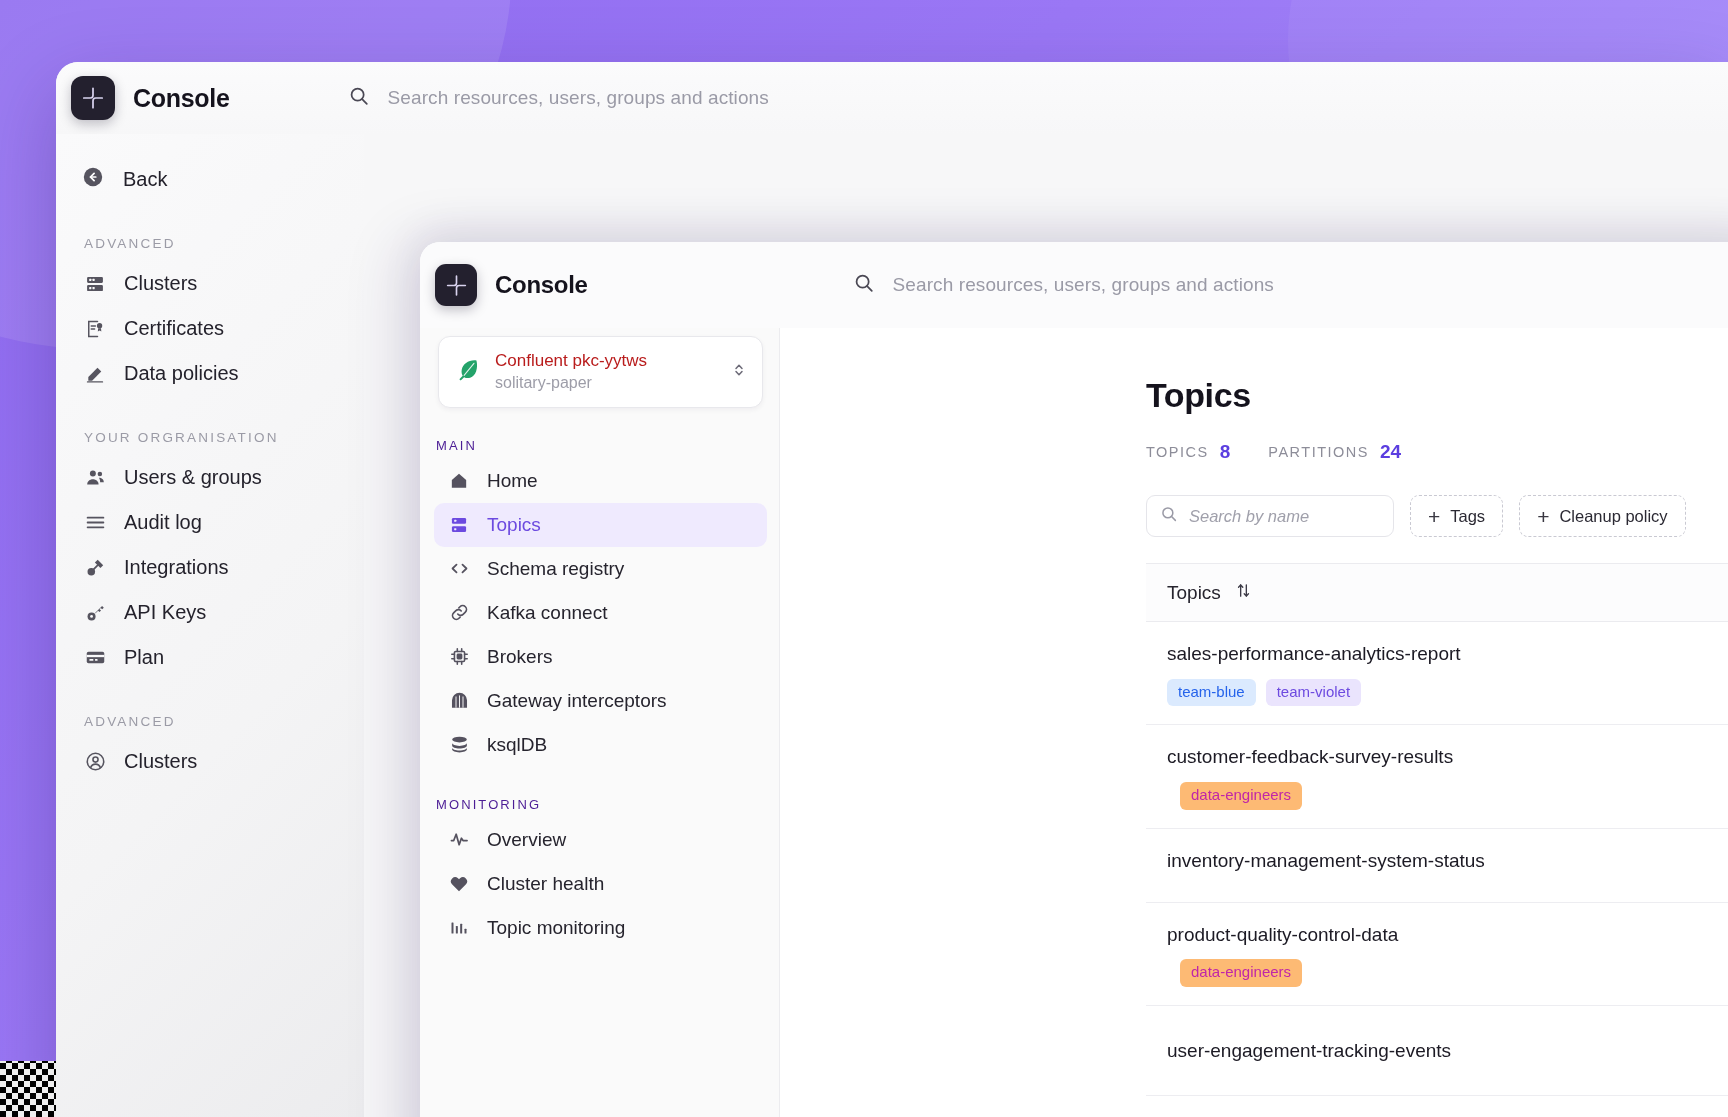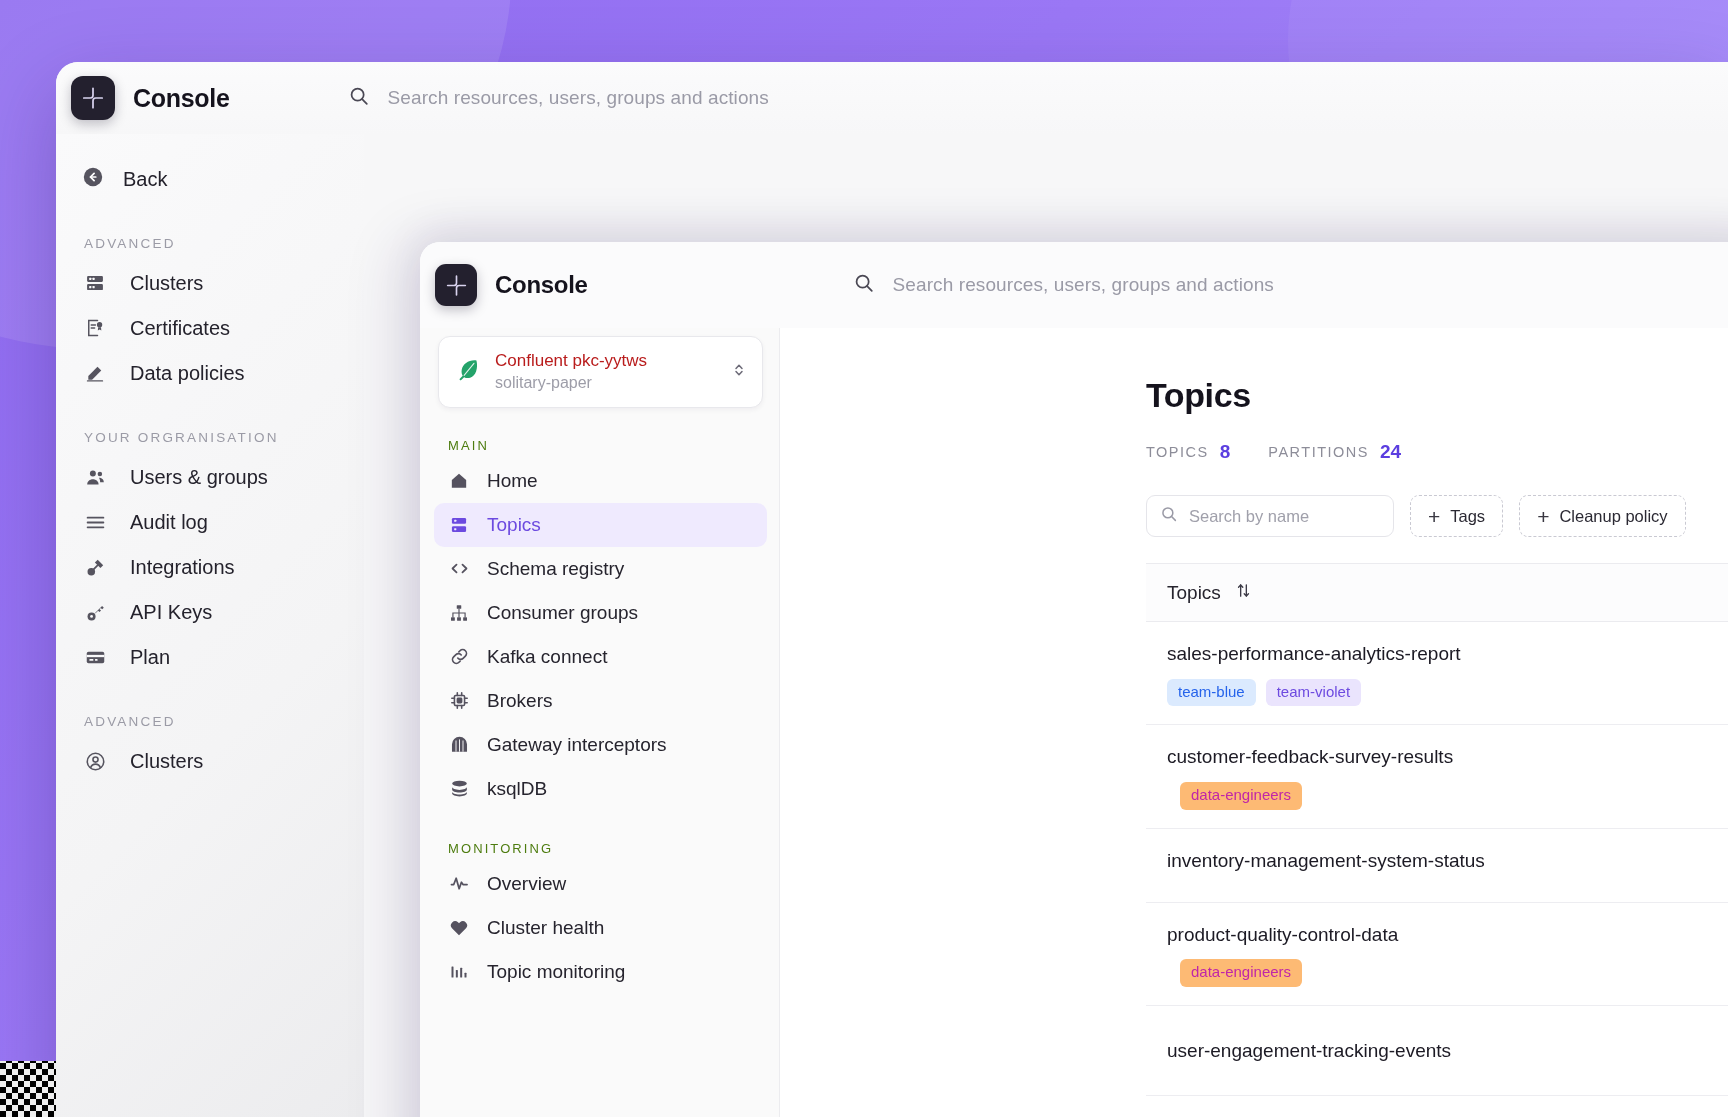--- a/index.html
+++ b/index.html
@@ -116,21 +116,22 @@
     font-size: 13.5px;
     letter-spacing: 2.2px;
     color: #9b9ba6;
     font-weight: 500;
     padding: 0 0 0 28px;
     margin-top: 34px;
     margin-bottom: 10px;
   }
   .nav-item {
     display: flex;
-    gap: 24px;
+    align-items: center;
+    gap: 18px;
     padding: 11px 0 11px 28px;
     cursor: pointer;
   }
   .nav-item .lbl { font-size: 20px; color: #24222c; }
   .nav-icon { width: 22px; height: 22px; flex: none; display:flex; align-items:center; justify-content:center; }
 
   
   #inner-window {
     position: absolute;
     left: 364px;
@@ -174,23 +175,23 @@
     padding: 13px 14px 13px 16px;
     cursor: pointer;
   }
   .cluster-text { flex: 1; min-width: 0; }
   .cluster-title { font-size: 17px; color: #b91c1c; font-weight: 500; line-height: 1.3; }
   .cluster-sub { font-size: 16px; color: #9d9da8; line-height: 1.35; }
 
   .inner-sec {
     font-size: 13px;
     letter-spacing: 2.1px;
-    color: #4d7c0f;
+    color: #4c1d95;
     font-weight: 500;
-    padding-left: 28px;
+    padding-left: 16px;
     margin-top: 30px;
     margin-bottom: 6px;
   }
   .inav {
     display: flex;
     align-items: center;
     gap: 17px;
     margin: 0 12px 0 14px;
     padding: 11px 0 11px 14px;
     border-radius: 10px;
@@ -232,21 +233,21 @@
   .filters { display: flex; align-items: center; gap: 16px; margin-top: 32px; }
   .search-box {
     width: 248px; height: 42px;
     border: 1px solid #e5e5ea;
     border-radius: 9px;
     display: flex; align-items: center; gap: 11px;
     padding: 0 13px;
     background: #fff;
     cursor: text;
   }
-  .search-box .ph2 { font-size: 16.5px; color: #a0a0ab; }
+  .search-box .ph2 { font-size: 16.5px; color: #a0a0ab; font-style: italic; }
   .chip {
     height: 42px;
     border: 1.5px dashed #c9c9d2;
     border-radius: 9px;
     display: flex; align-items: center; gap: 10px;
     padding: 0 17px;
     font-size: 16.5px;
     color: #2b2933;
     background: #fff;
     cursor: pointer;
@@ -516,32 +517,20 @@
       <div class="inav">
         <span class="iicon">
           <svg width="21" height="21" viewBox="0 0 24 24" fill="none" stroke="#55525f" stroke-width="2" stroke-linecap="round" stroke-linejoin="round">
             <path d="M8.6 7.5 L4 12 L8.6 16.5"></path>
               <path d="M15.4 7.5 L20 12 L15.4 16.5"></path>
           </svg>
         </span>
         <span class="lbl">Schema registry</span>
       </div>
 
-      <div class="inav">
-        <span class="iicon">
-          <svg width="20" height="20" viewBox="0 0 24 24" fill="#55525f" stroke="#55525f" stroke-width="1.4">
-            <rect x="9.3" y="2.6" width="5.4" height="4.4" rx="0.6" stroke="none"></rect>
-            <rect x="2.4" y="17" width="4.6" height="4.4" rx="0.6" stroke="none"></rect>
-            <rect x="9.7" y="17" width="4.6" height="4.4" rx="0.6" stroke="none"></rect>
-            <rect x="17" y="17" width="4.6" height="4.4" rx="0.6" stroke="none"></rect>
-            <path d="M12 7 V12 M4.7 17 V12 H19.3 V17 M12 12 V17" fill="none"></path>
-          </svg>
-        </span>
-        <span class="lbl">Consumer groups</span>
-      </div>
 
       <div class="inav">
         <span class="iicon">
           <svg width="21" height="21" viewBox="0 0 24 24" fill="none" stroke="#55525f" stroke-width="1.9" stroke-linecap="round">
             <path d="M10 13.8a4.2 4.2 0 0 0 6.1.3l2.6-2.6a4.3 4.3 0 1 0-6.1-6.1L11.3 6.7"></path>
             <path d="M14 10.2a4.2 4.2 0 0 0-6.1-.3l-2.6 2.6a4.3 4.3 0 1 0 6.1 6.1l1.3-1.3"></path>
           </svg>
         </span>
         <span class="lbl">Kafka connect</span>
       </div>

